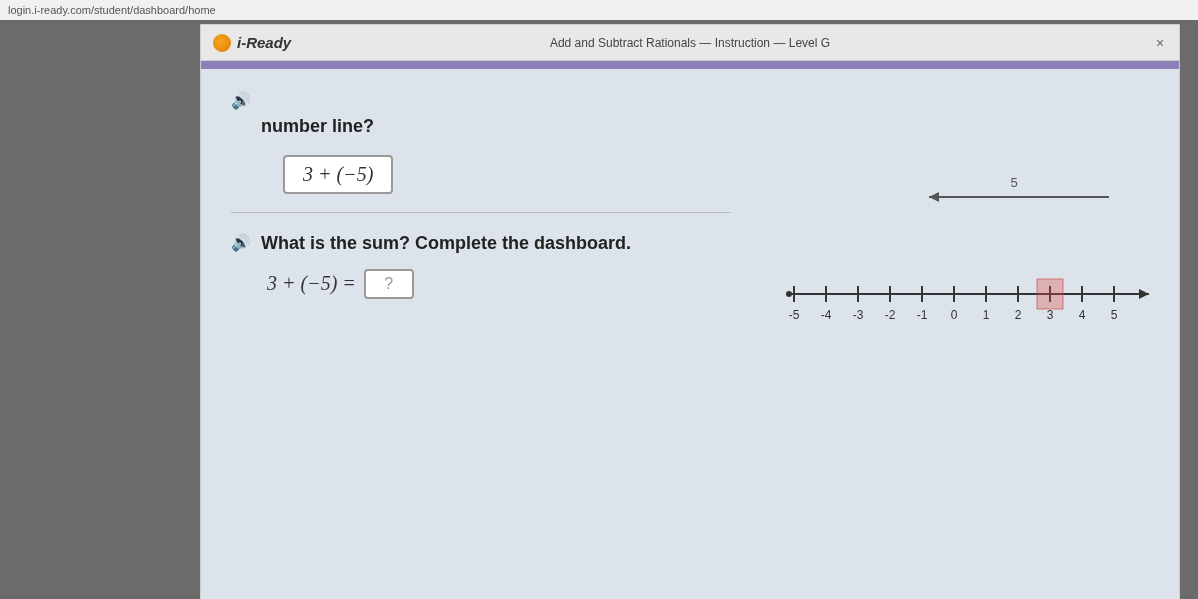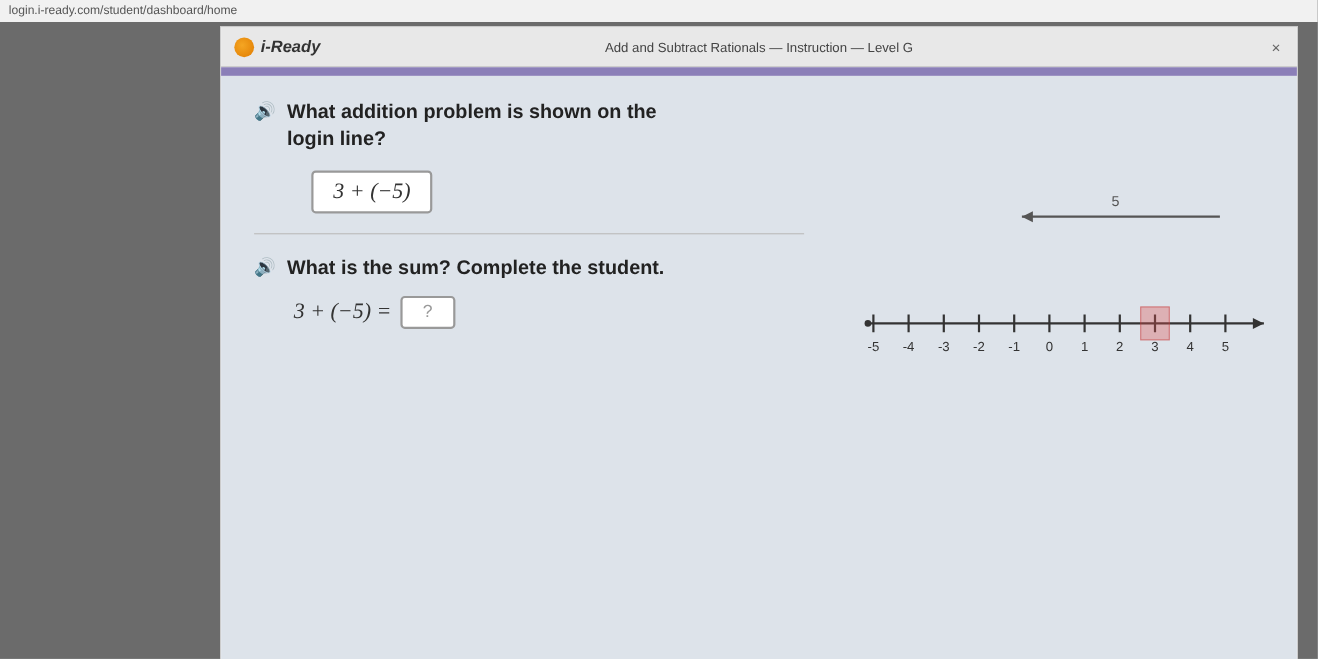--- a/index.html
+++ b/index.html
@@ -220,33 +220,33 @@
   </div>
 
   <div class="purple-bar"></div>
 
   <div class="content-area">
 
     <div class="question-block">
       <div class="question-row">
         <span class="speaker-icon">🔊</span>
         <div class="question-text">
-          <span>What addition problem is shown on the</span><br>
-          <span>login line?</span>
+          <br>
+          <span>number line?</span>
         </div>
       </div>
       <div class="equation-box math-italic">3 + (−5)</div>
     </div>
 
     <hr class="divider">
 
     <div class="question-block second-question">
       <div class="question-row">
         <span class="speaker-icon">🔊</span>
-        <div class="question-text">What is the sum? Complete the student.</div>
+        <div class="question-text">What is the sum? Complete the dashboard.</div>
       </div>
       <div class="answer-row">
         <span class="math-italic">3 + (−5) =</span>
         <div class="answer-input">?</div>
       </div>
     </div>
 
     <div style="position: absolute; right: 50px; top: 100px; width: 220px; height: 55px;">
       
       <svg width="220" height="55">

